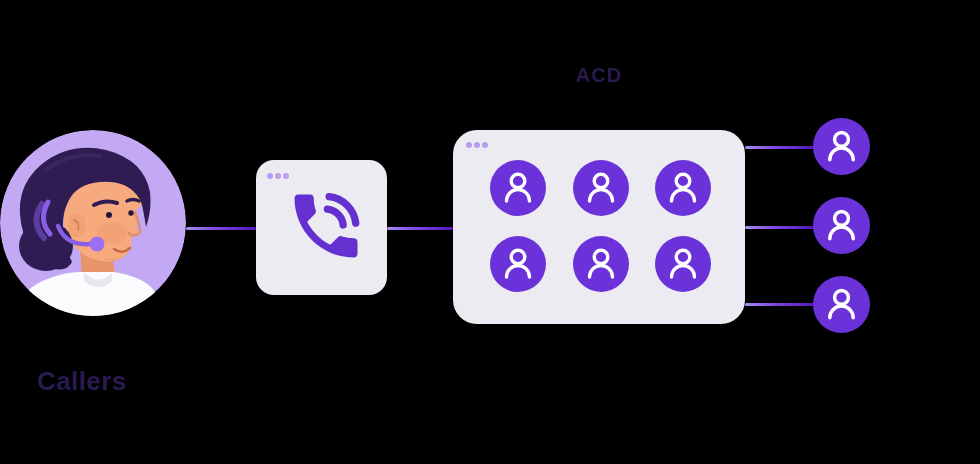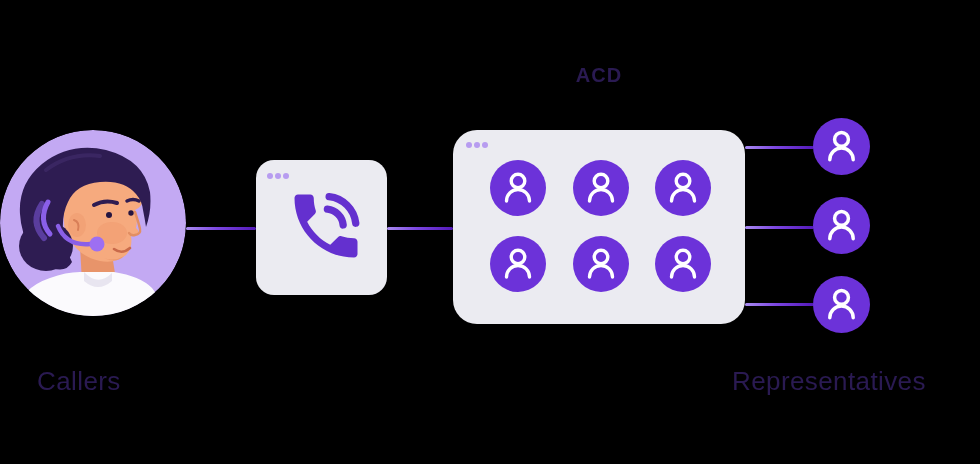--- a/index.html
+++ b/index.html
@@ -27,21 +27,21 @@
   
   .agent,.rep{
     position:absolute;border-radius:50%;
     background:#6C32D9;
     display:flex;align-items:center;justify-content:center;
   }
   .agent{width:56px;height:56px;}
   .rep{width:57px;height:57px;}
   
   .label{
-    position:absolute;color:#2A1A52;font-weight:400;
+    position:absolute;color:#2A1A52;font-weight:700;
     font-size:26px;letter-spacing:0.4px;white-space:nowrap;
   }
   .acd-title{
     position:absolute;left:453px;top:64px;width:292px;
     text-align:center;color:#2A1A52;font-weight:600;
     font-size:20px;letter-spacing:1px;
   }
   .phone-svg{position:absolute;left:28px;top:24px;}
   .caller-wrap{position:absolute;left:0;top:130px;width:186px;height:186px;}
 </style>
@@ -174,15 +174,14 @@
         <path d="M16.5 41 A 11.5 11.5 0 0 1 39.5 41" fill="none" stroke="#fff" stroke-width="3.4" stroke-linecap="round"></path>
       </svg>
   </div>
   <div class="rep" style="left:813px;top:276px;">
     <svg viewBox="0 0 56 56" width="57" height="57">
         <circle cx="28" cy="21" r="6.8" fill="none" stroke="#fff" stroke-width="3.4"></circle>
         <path d="M16.5 41 A 11.5 11.5 0 0 1 39.5 41" fill="none" stroke="#fff" stroke-width="3.4" stroke-linecap="round"></path>
       </svg>
   </div>
 
-  <div class="label" style="left:732px;top:366px;">Representatives</div>
 
 </div>
 
 </body></html>

